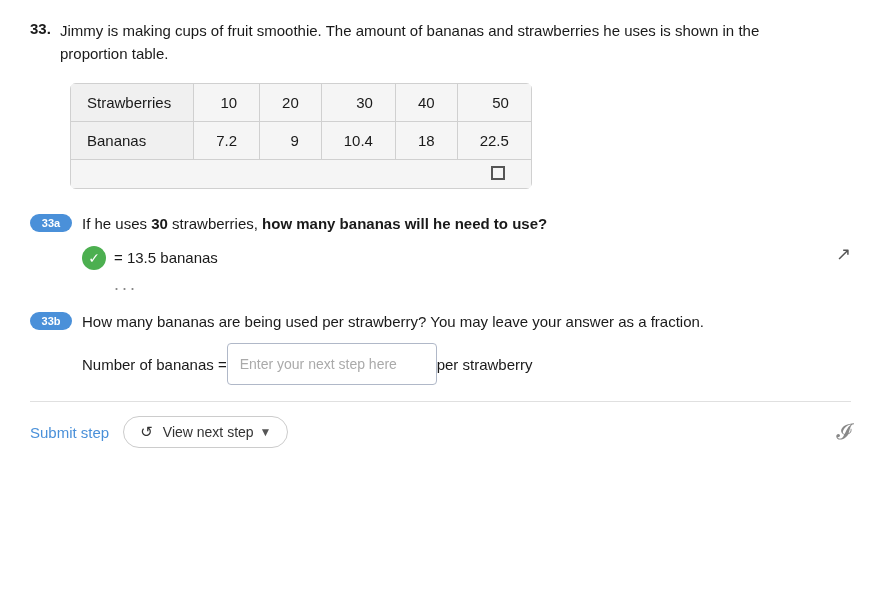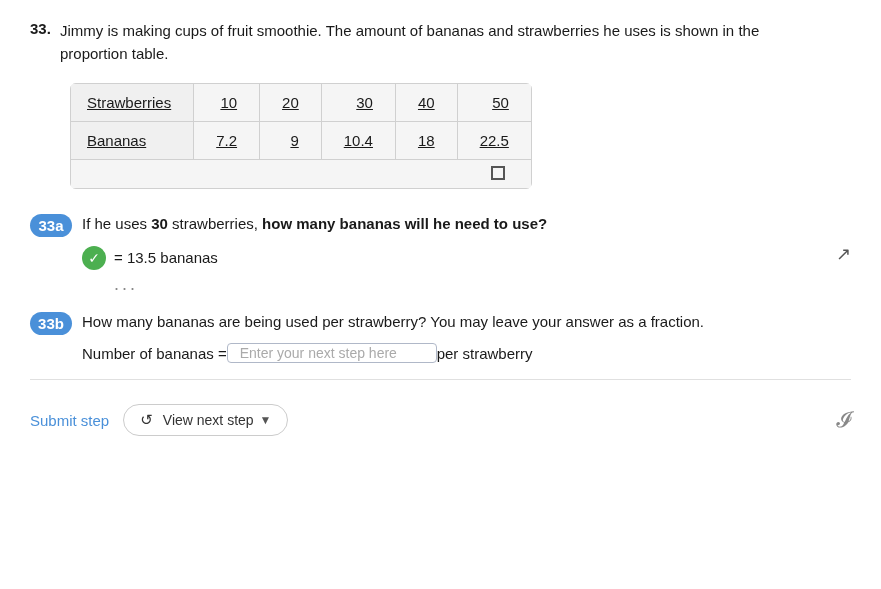--- a/index.html
+++ b/index.html
@@ -29,21 +29,20 @@
     .table-wrapper {
       margin-left: 40px;
       margin-bottom: 24px;
     }
 
     .proportion-table {
       border-collapse: collapse;
       background: #f5f5f5;
       border-radius: 6px;
       overflow: hidden;
-      text-decoration: underline;
     }
     .proportion-table td {
       border: 1px solid #d0d0d0;
       padding: 10px 22px;
       text-align: right;
       font-size: 15px;
     }
     .proportion-table td:first-child {
       text-align: left;
       font-weight: 500;
@@ -72,21 +71,21 @@
       align-items: flex-start;
       gap: 10px;
       margin-bottom: 16px;
       margin-left: 0;
     }
     .badge {
       background: #4a90d9;
       color: #fff;
       border-radius: 12px;
       padding: 3px 5px;
-      font-size: 15px;
+      font-size: 11px;
       font-weight: 600;
       white-space: nowrap;
       min-width: 42px;
       text-align: center;
       margin-top: 1px;
     }
     .sub-question-body {
       flex: 1;
     }
     .sub-question-body p {
@@ -131,38 +130,38 @@
       margin-top: 10px;
       flex-wrap: wrap;
     }
     .label-text {
       font-size: 15px;
       white-space: nowrap;
     }
     .step-input {
       border: 1.5px solid #b0b8c8;
       border-radius: 4px;
-      padding: 1px 12px;
+      padding: 12px 12px;
       font-size: 14px;
       color: #888;
       width: 210px;
       outline: none;
       background: #fff;
     }
     .step-input::placeholder {
       color: #aaa;
     }
 
     .bottom-bar {
       display: flex;
       align-items: center;
       gap: 0;
       margin-top: 12px;
       border-top: 1px solid #e0e0e0;
-      padding-top: 24px;
+      padding-top: 14px;
     }
     .submit-btn {
       background: #fff;
       border: none;
       color: #4a90d9;
       font-size: 15px;
       font-weight: 500;
       cursor: pointer;
       padding: 6px 14px 6px 0;
     }

